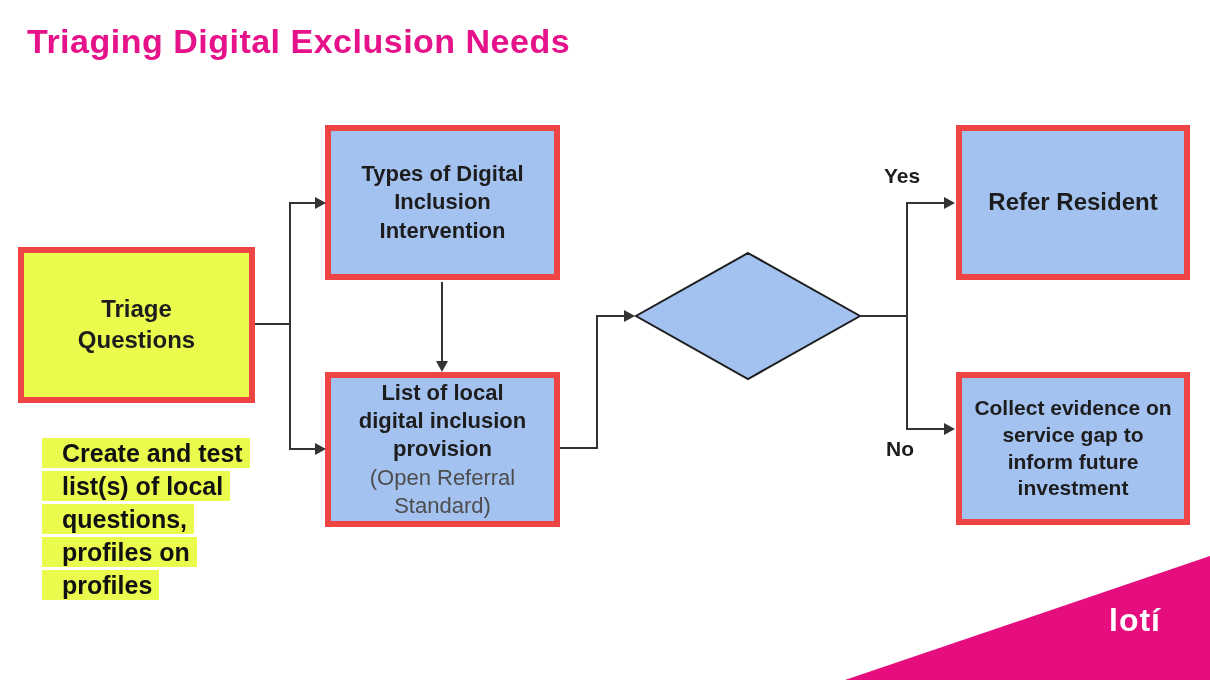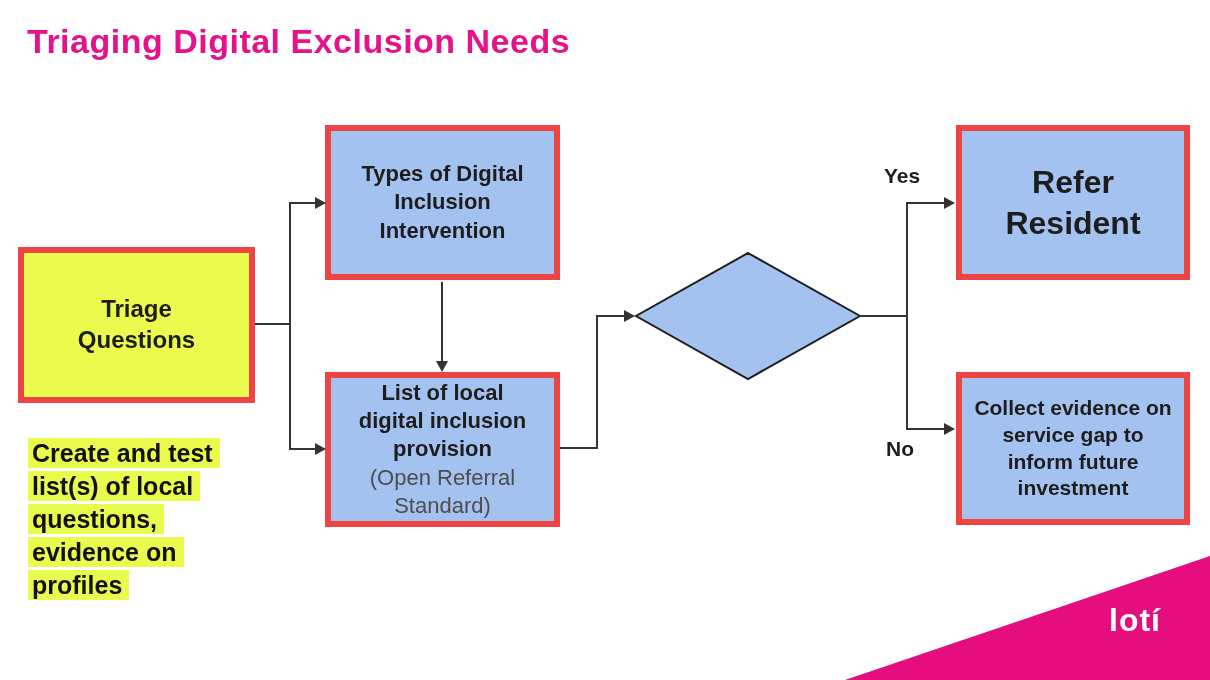--- a/index.html
+++ b/index.html
@@ -34,21 +34,21 @@
     text-align: center;
     font-weight: 700;
     line-height: 1.28;
   }
   .node-blue  { background: var(--box_blue, #A4C2F0); }
   .node-yellow{ background: var(--highlight_yellow, #EBFB4E); }
 
   #triage-box  { left: 18px;  top: 247px; width: 237px; height: 156px; font-size: 24px; }
   #types-box   { left: 325px; top: 125px; width: 235px; height: 155px; font-size: 22px; }
   #list-box    { left: 325px; top: 372px; width: 235px; height: 155px; font-size: 22px; }
-  #refer-box   { left: 956px; top: 125px; width: 234px; height: 155px; font-size: 32px; }
+  #refer-box   { left: 956px; top: 125px; width: 234px; height: 155px; font-size: 24px; }
   #collect-box { left: 956px; top: 372px; width: 234px; height: 153px; font-size: 21px; }
 
   #triage-box .inner  { width: 150px; }
   #types-box .inner   { width: 200px; }
   #list-box .inner    { width: 185px; }
   #collect-box .inner { width: 200px; }
 
   #list-box .sub {
     font-weight: 400;
     color: #4d4d4d;
@@ -91,21 +91,22 @@
   
   #annotation {
     left: 28px; top: 437px;
     font-size: 25px;
     font-weight: 700;
     color: #111111;
   }
   .hl-line { line-height: 33px; }
   .hl {
     background: var(--highlight_yellow, #EBFB4E);
-    padding: 1px 7px 1px 4px;
+    padding: 1px 7px 1px 20px;
+    margin-left: 14px;
   }
 
   
   #logo-triangle {
     left: 845px; top: 556px;
     width: 365px; height: 124px;
     background: var(--logo_pink, #E60D7E);
     clip-path: polygon(0 100%, 100% 0, 100% 100%);
   }
   #logo-text {
@@ -176,20 +177,20 @@
   <div class="abs line" style="left:906px; top:202px; width:2px; height:228px;"></div>
   <div class="abs line" style="left:906px; top:202px; width:40px; height:2px;"></div>
   <div class="abs ah-r" style="left:944px; top:197px;"></div>
   <div class="abs line" style="left:906px; top:428px; width:40px; height:2px;"></div>
   <div class="abs ah-r" style="left:944px; top:423px;"></div>
 
   <div id="annotation" class="abs">
       <div class="hl-line"><span class="hl">Create and test</span></div>
       <div class="hl-line"><span class="hl">list(s) of local</span></div>
       <div class="hl-line"><span class="hl">questions,</span></div>
-      <div class="hl-line"><span class="hl">evidence on</span></div>
+      <div class="hl-line"><span class="hl">profiles on</span></div>
       <div class="hl-line"><span class="hl">profiles</span></div>
     </div>
 
   <div id="logo-triangle" class="abs"></div>
   <div id="logo-text" class="abs">lotí</div>
 
 </div>
 
 </body></html>

